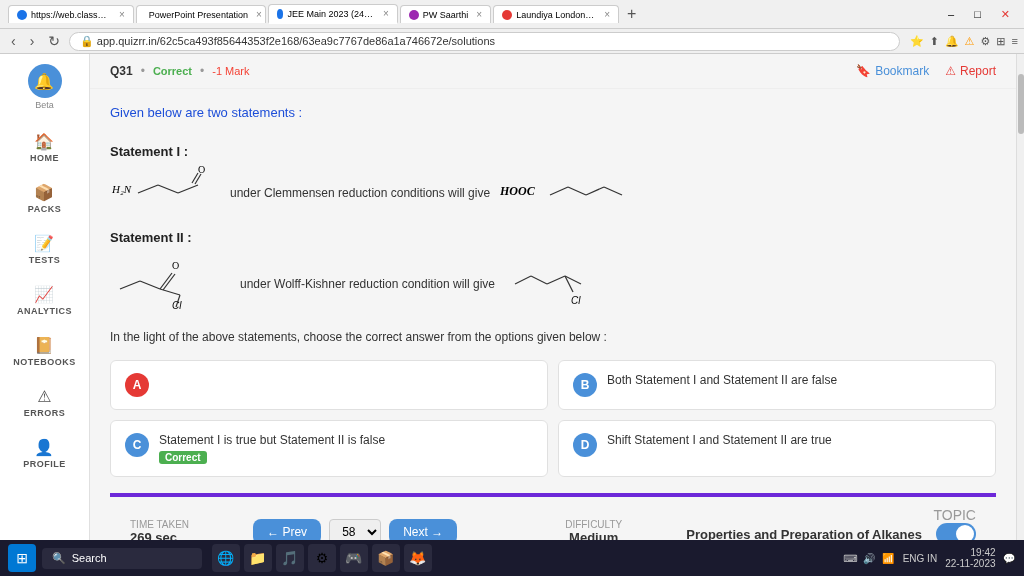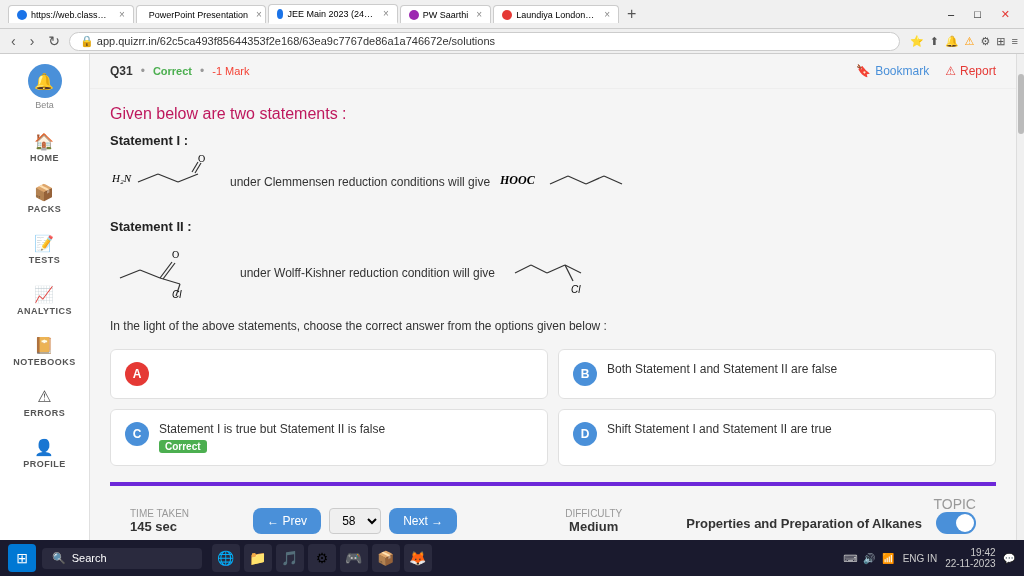--- a/index.html
+++ b/index.html
@@ -31,21 +31,21 @@
     .question-header { display: flex; justify-content: space-between; align-items: center; padding: 10px 20px; border-bottom: 1px solid #eee; }
     .question-meta { display: flex; align-items: center; gap: 8px; font-size: 12px; }
     .q-number { color: #333; font-weight: 600; }
     .answered-badge { color: #4caf50; font-size: 11px; font-weight: 600; }
     .dot { color: #999; }
     .mark-badge { color: #f44336; font-size: 11px; }
     .header-actions { display: flex; gap: 16px; font-size: 12px; color: #4a90d9; cursor: pointer; }
     .header-actions span { display: flex; align-items: center; gap: 4px; }
 
     .question-body { padding: 16px 20px; }
-    .question-text { font-size: 16px; color: #be185d; margin-bottom: 10px; }
+    .question-text { font-size: 13px; color: #1d4ed8; margin-bottom: 24px; }
     .statement-label { font-size: 13px; font-weight: 700; color: #222; margin: 10px 0 6px; }
     .statement-content { display: flex; align-items: center; gap: 10px; font-size: 12px; color: #333; margin-bottom: 6px; flex-wrap: wrap; }
     .instruction-text { font-size: 12px; color: #333; margin: 14px 0 16px; }
 
     
     .options-grid { display: grid; grid-template-columns: 1fr 1fr; gap: 10px; margin-bottom: 16px; }
     .option-item { display: flex; align-items: flex-start; gap: 10px; border: 1px solid #e0e0e0; border-radius: 6px; padding: 12px 14px; background: #fff; }
     .option-badge { width: 24px; height: 24px; border-radius: 50%; display: flex; align-items: center; justify-content: center; font-size: 12px; font-weight: 700; color: #fff; flex-shrink: 0; }
     .badge-a { background: #e53935; }
     .badge-b { background: #4a90d9; }
@@ -297,21 +297,21 @@
             <div class="option-badge badge-d">D</div>
             <div>
               <div class="option-text">Shift Statement I and Statement II are true</div>
             </div>
           </div>
         </div>
 
         <div class="question-footer">
           <div class="time-info">
             <div class="time-label">TIME TAKEN</div>
-            <div class="time-value">145 sec</div>
+            <div class="time-value">269 sec</div>
           </div>
           <div class="nav-controls">
             <button class="nav-btn-main prev">← Prev</button>
             <select class="page-select">
               <option>58</option>
             </select>
             <button class="nav-btn-main">Next →</button>
           </div>
           <div class="difficulty-info">
             <div class="diff-label">DIFFICULTY</div>

